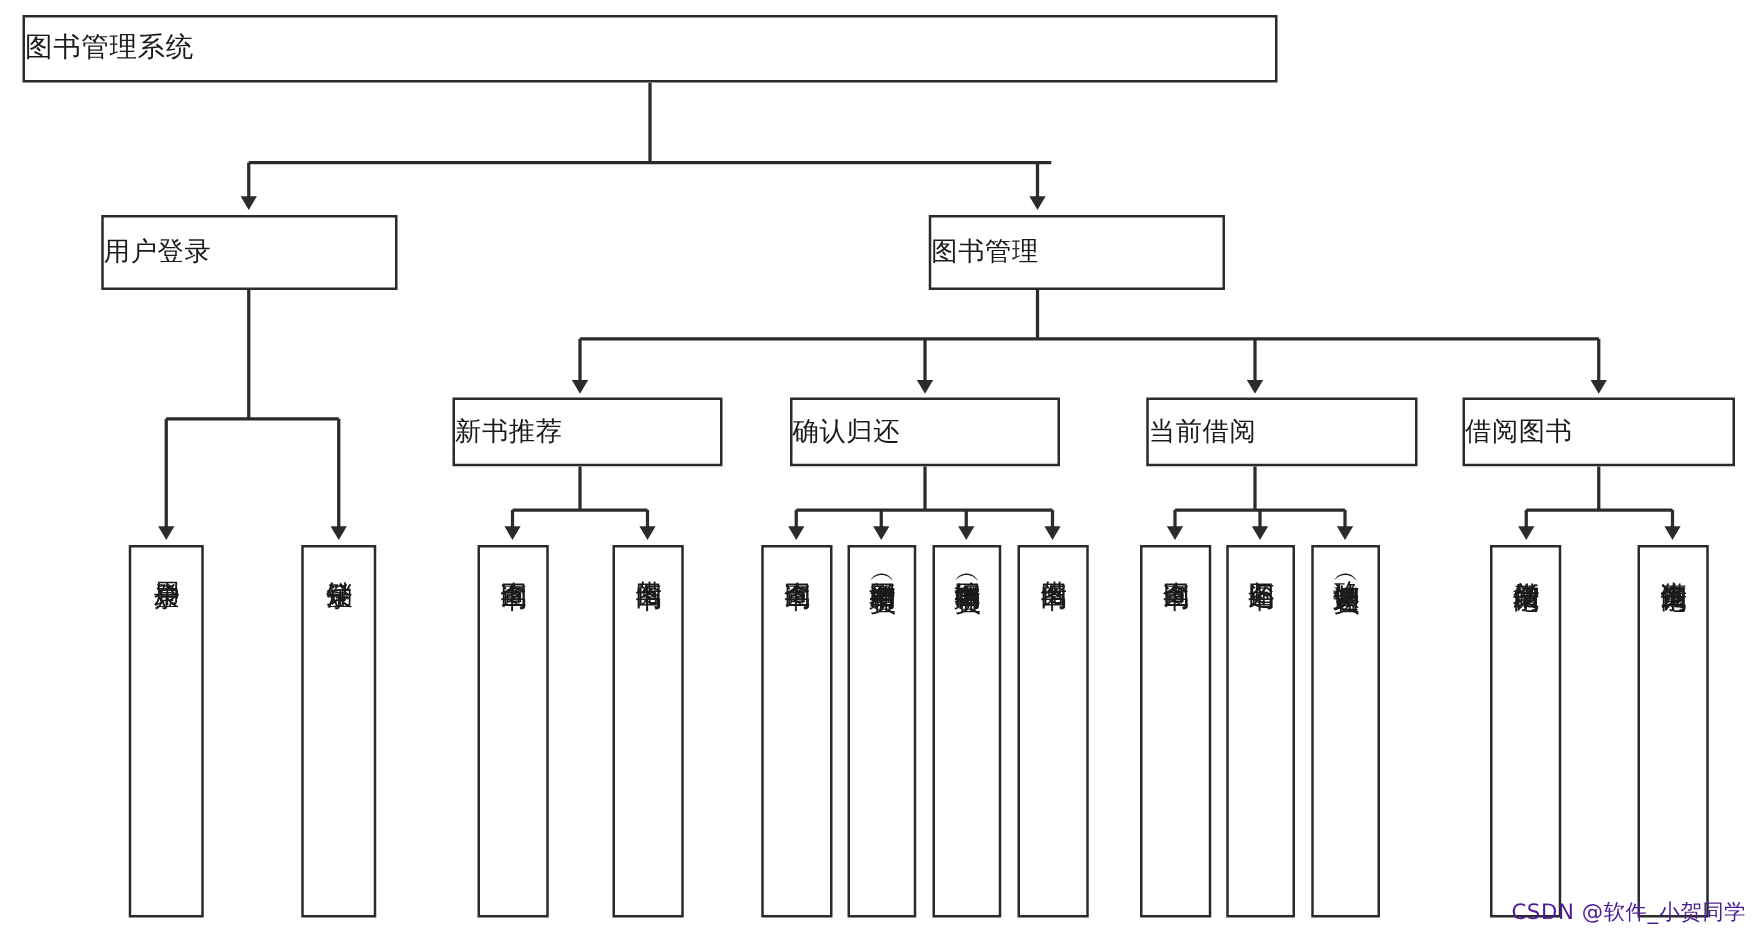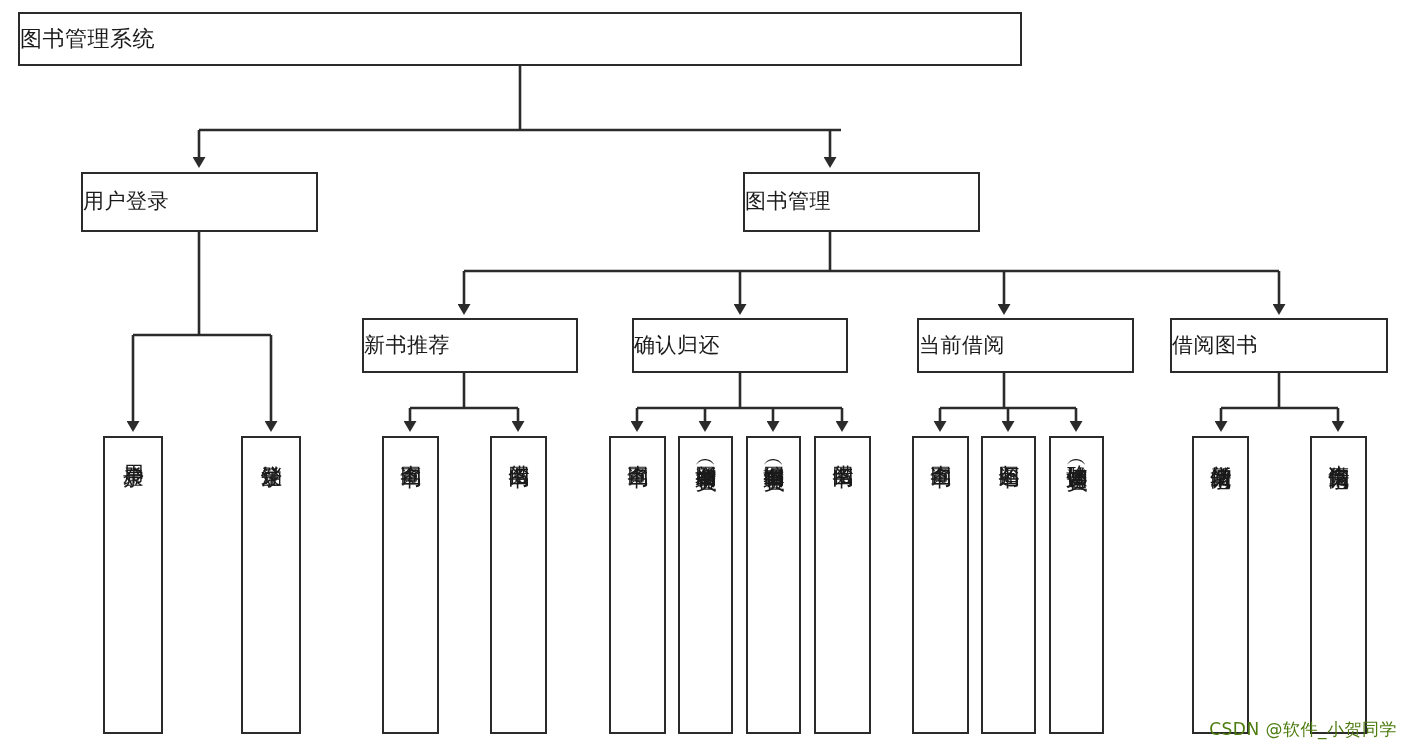--- a/index.html
+++ b/index.html
@@ -61,21 +61,21 @@
     font-size: 21px;
     line-height: 1.0;
     letter-spacing: 1px;
     white-space: nowrap;
   }
   .watermark {
     position: absolute;
     right: 8px;
     bottom: 6px;
     font-size: 17px;
-    color: #4d7c0f;
+    color: #4c1d95;
     letter-spacing: 0.5px;
     white-space: nowrap;
     user-select: none;
   }
 </style>
 </head>
 <body>
 
 <div id="diagram-root">
 

